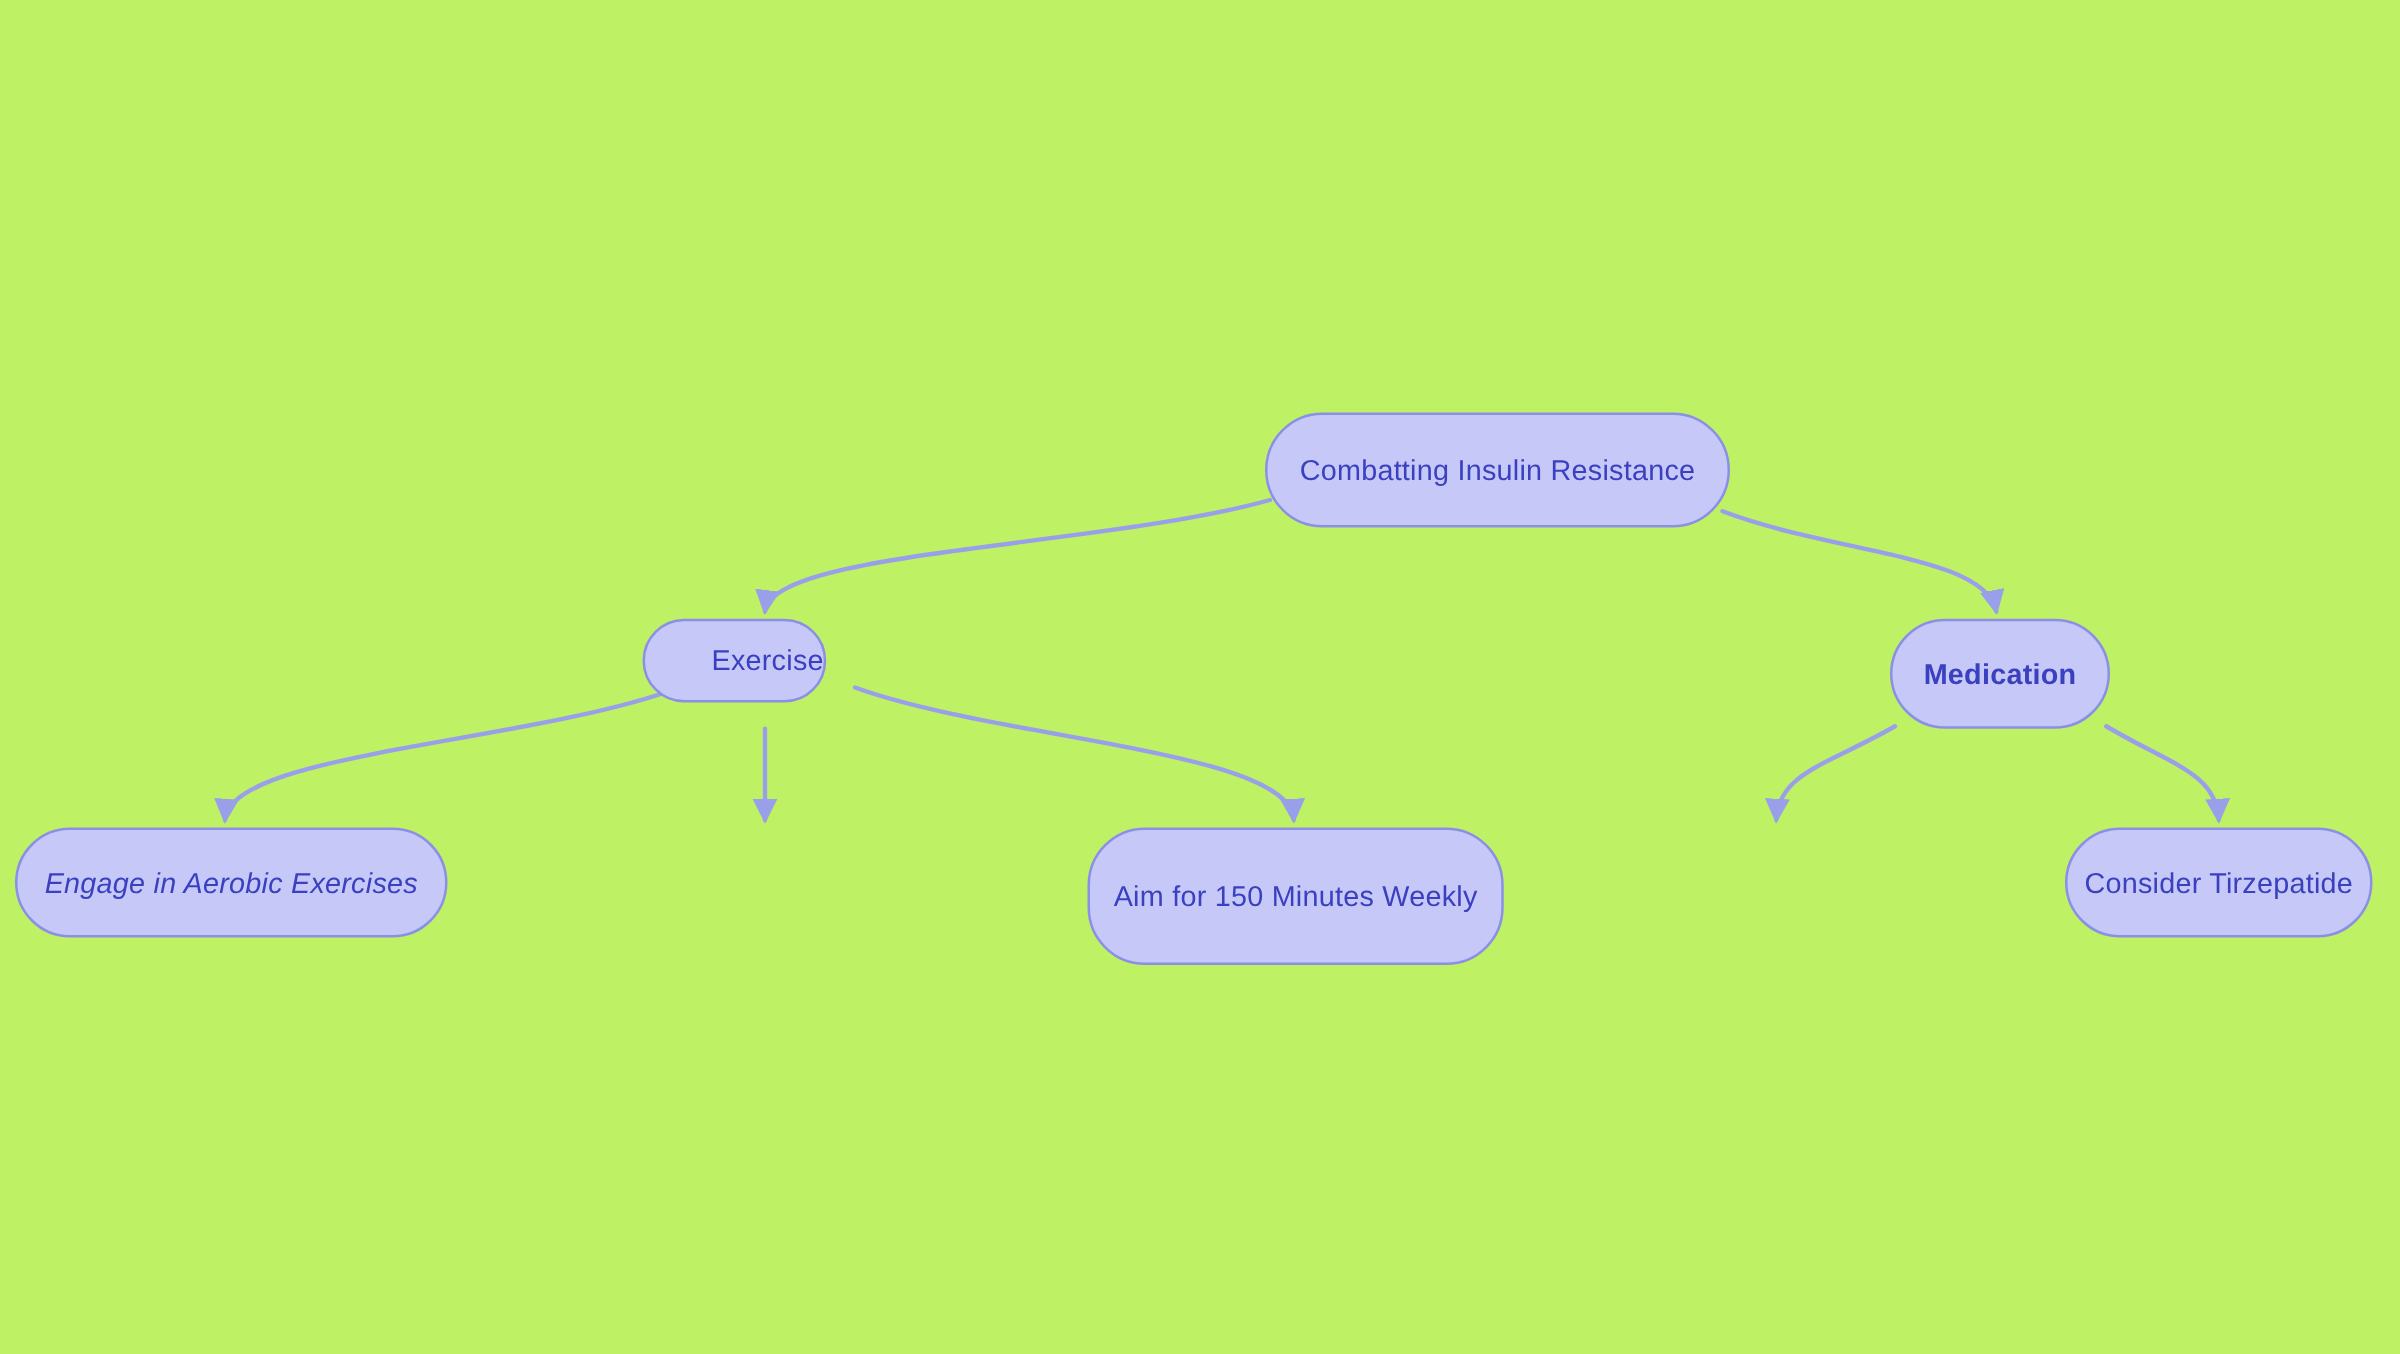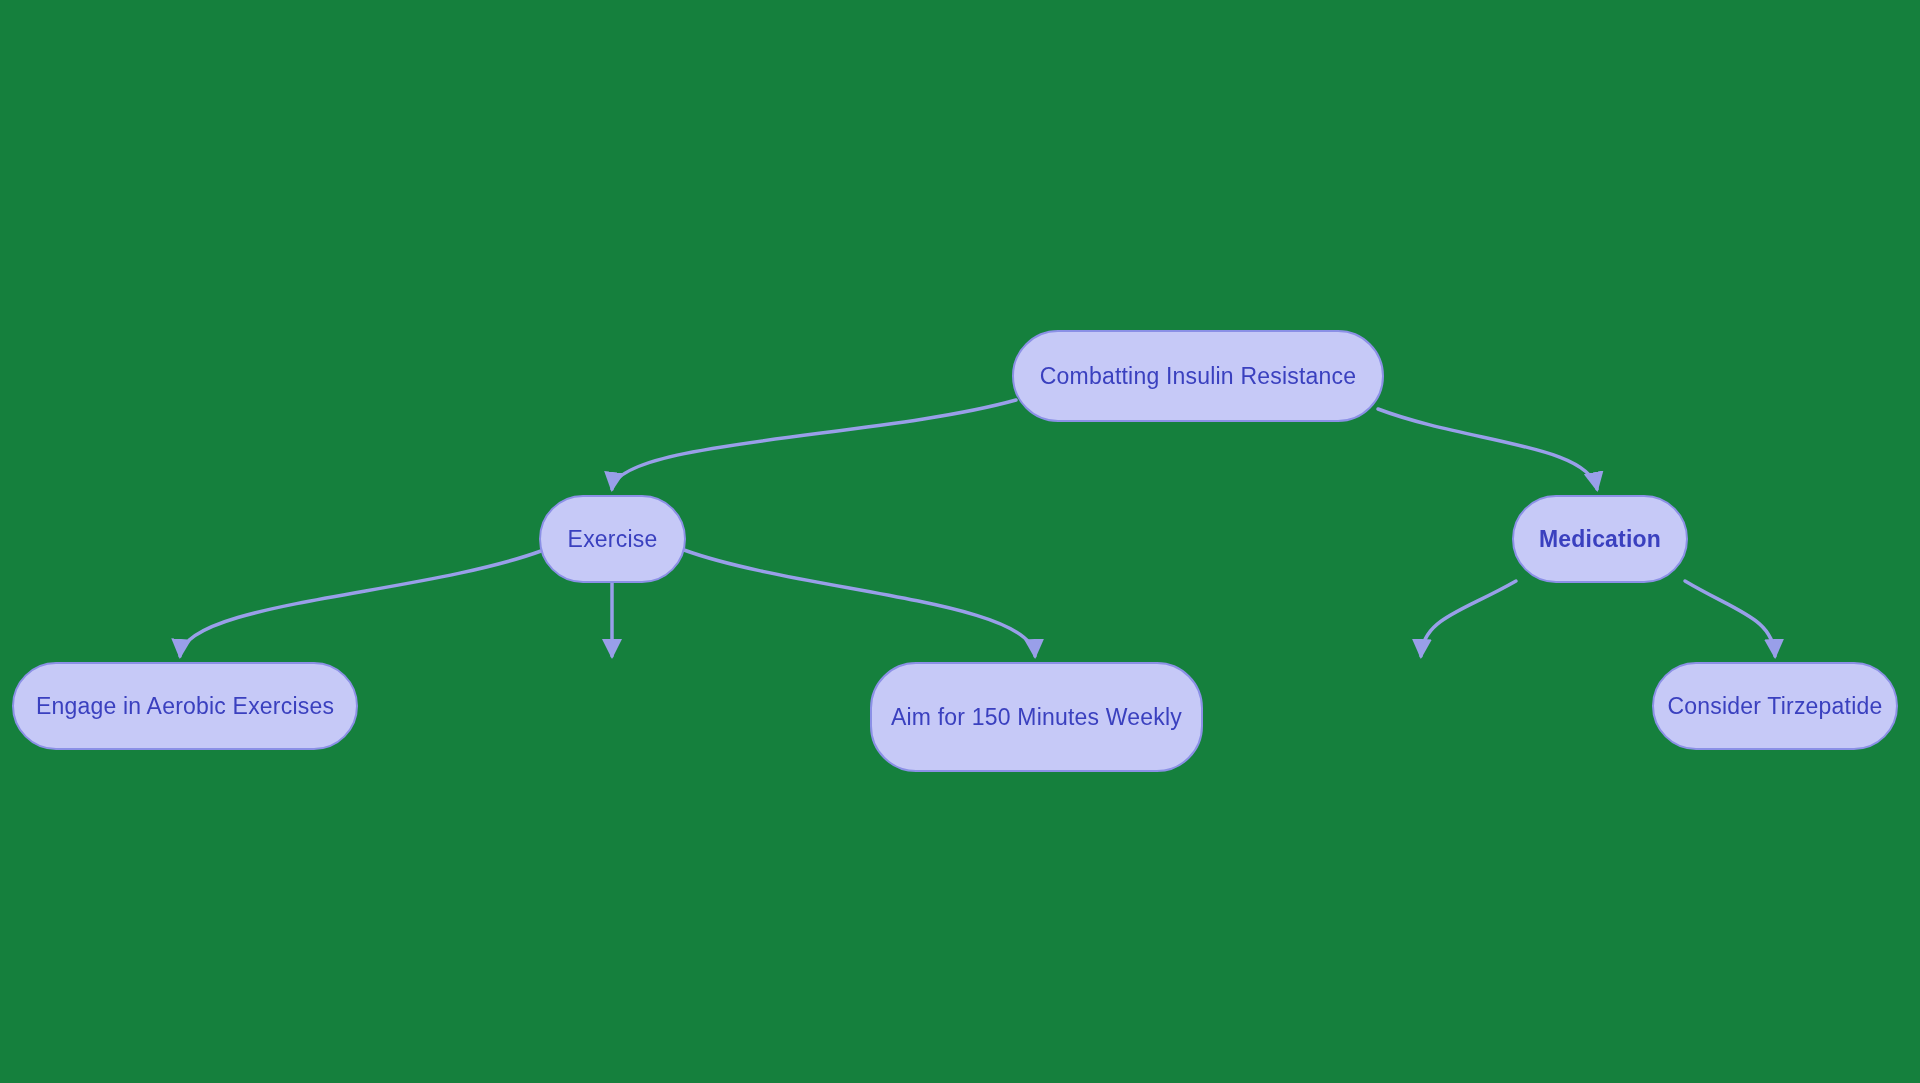--- a/index.html
+++ b/index.html
@@ -45,46 +45,46 @@
     font-family:"Liberation Sans", sans-serif;
     font-size:23px;
     color:var(--node-text);
     white-space:nowrap;
     letter-spacing:0.2px;
   }
 </style>
 </head>
 <body>
 
-<div id="canvas" style="background: #15803d;">
+<div id="canvas" style="background: #bef264;">
   <svg id="edges-svg" xmlns="http://www.w3.org/2000/svg">
     <defs>
       <marker id="arrowhead" markerUnits="userSpaceOnUse" markerWidth="26" markerHeight="26" refX="17" refY="10" orient="auto">
         <path id="arrowhead-shape" d="M 0 0 L 0 20 L 20 10 Z"></path>
       </marker>
     </defs>
   <path d="M 1016 400 C 880 438, 618 440, 612 489" class="edge" marker-end="url(#arrowhead)"></path>
       <path d="M 1378 409 C 1468 443, 1588 444, 1597 489" class="edge" marker-end="url(#arrowhead)"></path>
       <path d="M 541 551 C 420 595, 184 602, 180 656" class="edge" marker-end="url(#arrowhead)"></path>
       <path d="M 612 583 L 612 656" class="edge" marker-end="url(#arrowhead)"></path>
       <path d="M 684 550 C 800 592, 1032 600, 1035 656" class="edge" marker-end="url(#arrowhead)"></path>
       <path d="M 1516 581 C 1462 612, 1423 618, 1421 656" class="edge" marker-end="url(#arrowhead)"></path>
       <path d="M 1685 581 C 1737 612, 1773 618, 1775 656" class="edge" marker-end="url(#arrowhead)"></path>
     </svg>
 
 <div class="node" style="left: 1012px; top: 330px; width: 372px; height: 92px;">
       <span class="node-label">Combatting Insulin Resistance</span>
     </div>
-    <div class="node" style="left: 539px; top: 495px; width: 147px; height: 88px;">
+    <div class="node" style="left: 514px; top: 495px; width: 147px; height: 67px; justify-content: flex-end;">
       <span class="node-label">Exercise</span>
     </div>
     <div class="node" style="left: 1512px; top: 495px; width: 176px; height: 88px; font-weight: bold;">
       <span class="node-label">Medication</span>
     </div>
-    <div class="node" style="left: 12px; top: 662px; width: 346px; height: 88px;">
+    <div class="node" style="left: 12px; top: 662px; width: 346px; height: 88px; font-style: italic;">
       <span class="node-label">Engage in Aerobic Exercises</span>
     </div>
     <div class="node" style="left: 870px; top: 662px; width: 333px; height: 110px;">
       <span class="node-label">Aim for 150 Minutes Weekly</span>
     </div>
     <div class="node" style="left: 1652px; top: 662px; width: 246px; height: 88px;">
       <span class="node-label">Consider Tirzepatide</span>
     </div>
   </div>
 

